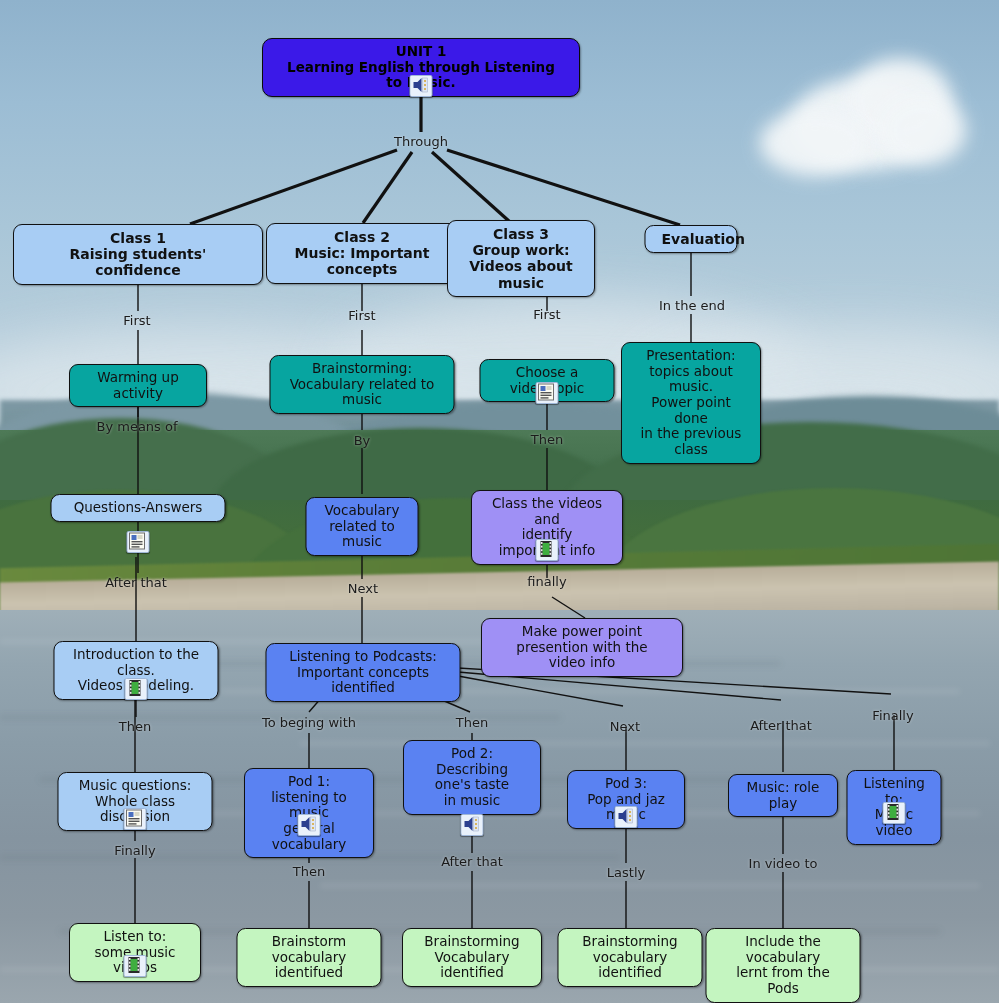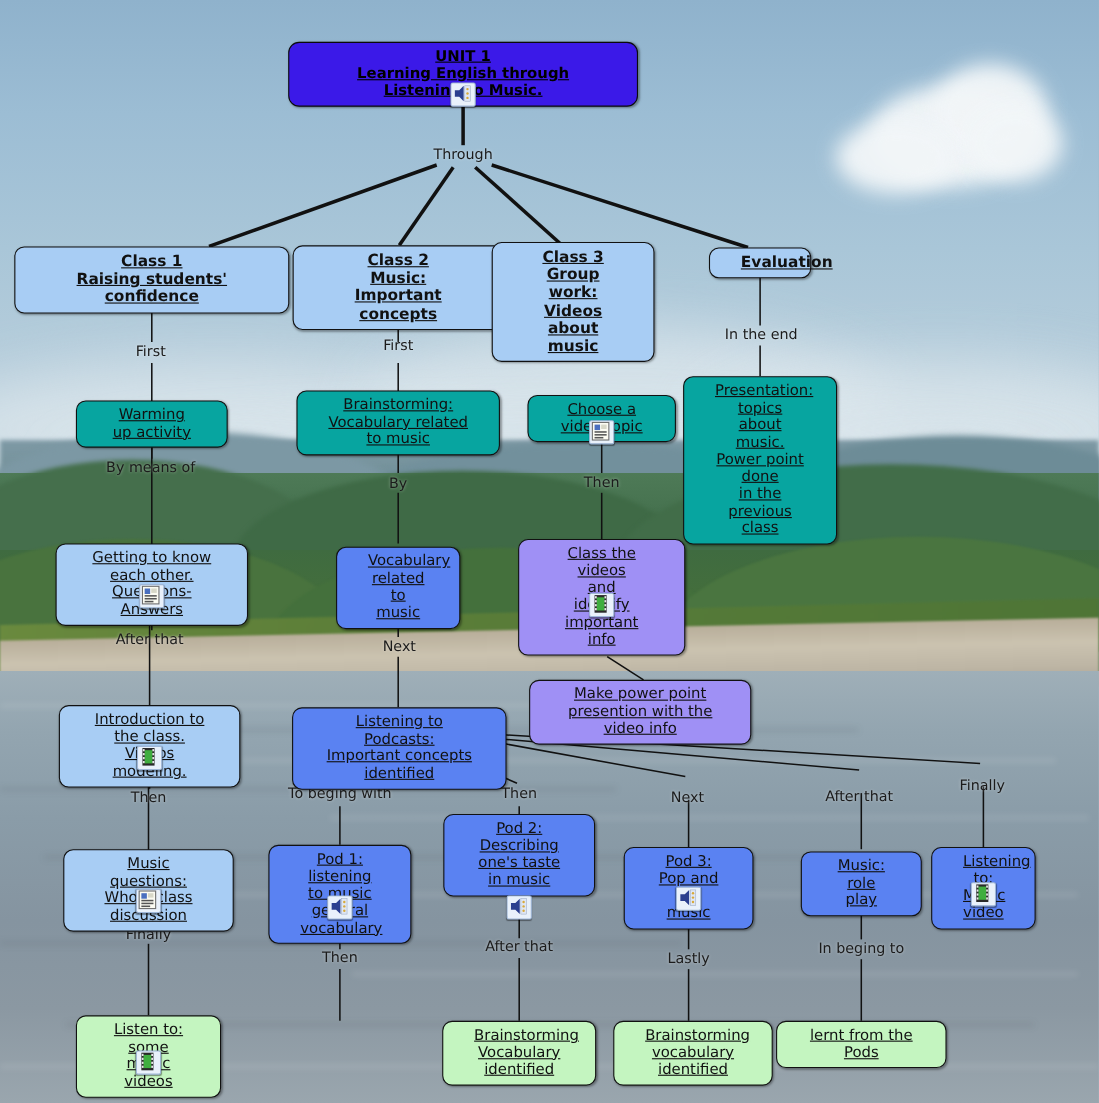--- a/index.html
+++ b/index.html
@@ -35,22 +35,22 @@
   svg.links line,svg.links path{stroke:#111;fill:none;}
 
   
   .lbl{position:absolute;font-size:13px;color:#1b1b1b;white-space:nowrap;
        transform:translate(-50%,-50%);text-shadow:0 0 3px rgba(255,255,255,.45);}
 
   
   .node{position:absolute;transform:translateX(-50%);
         border:1.6px solid #111;border-radius:9px;
         box-sizing:border-box;text-align:center;line-height:1.16;
-        padding:5px 28px;color:#111;font-size:13.5px;
-        box-shadow:1px 1px 2px rgba(0,0,0,.35);text-decoration:underline;}
+        padding:5px 16px;color:#111;font-size:13.5px;
+        box-shadow:1px 1px 2px rgba(0,0,0,.35);}
   .node.root{background:#3b19e8;color:#000;font-weight:bold;font-size:13.5px;
              border-radius:10px;border:1.8px solid #0a0a0a;}
   .node.lightblue{background:#a8cdf4;}
   .node.lightblue.bold{font-weight:bold;font-size:14px;}
   .node.teal{background:#07a5a0;}
   .node.royal{background:#5a82f2;}
   .node.periwinkle{background:#9f90f5;}
   .node.mint{background:#c4f5c0;}
 
   
@@ -177,21 +177,21 @@
   <div class="lbl" style="left:135px;top:726px;">Then</div>
   <div class="lbl" style="left:309px;top:722px;">To beging with</div>
   <div class="lbl" style="left:472px;top:722px;">Then</div>
   <div class="lbl" style="left:625px;top:726px;">Next</div>
   <div class="lbl" style="left:781px;top:725px;">After that</div>
   <div class="lbl" style="left:893px;top:715px;">Finally</div>
   <div class="lbl" style="left:135px;top:850px;">Finally</div>
   <div class="lbl" style="left:309px;top:871px;">Then</div>
   <div class="lbl" style="left:472px;top:861px;">After that</div>
   <div class="lbl" style="left:626px;top:872px;">Lastly</div>
-  <div class="lbl" style="left:783px;top:863px;">In beging to</div>
+  <div class="lbl" style="left:783px;top:863px;">In video to</div>
 
   <div class="node root" style="left:421px;top:38px;width:318px;">
     <div>UNIT 1</div>
     <div>Learning English through Listening to Music.</div>
   </div>
   <div class="ico" style="left:421px;top:75px;">
     <svg viewBox="0 0 19 18">
         <rect x="0" y="0" width="19" height="18" fill="#e9f1fb"></rect>
       <polygon points="3,6 7,6 11,2 11,16 7,12 3,12" fill="#2b3f8f"></polygon>
       <rect x="12" y="2" width="5" height="14" fill="#dfe7f4" stroke="#9aa8c4" stroke-width=".5"></rect>
@@ -239,21 +239,20 @@
     </svg>
   </div>
   <div class="node teal" style="left:691px;top:342px;width:140px;">
     <div>Presentation:</div>
     <div>topics about music.</div>
     <div>Power point done</div>
     <div>in the previous class</div>
   </div>
 
   <div class="node lightblue" style="left:138px;top:494px;width:175px;">
-    <div>Getting to know each other.</div>
     <div>Questions-Answers</div>
   </div>
   <div class="ico" style="left:138px;top:531px;">
     <svg viewBox="0 0 19 18">
         <rect x="2" y="1" width="15" height="16" fill="#fbfbf2" stroke="#6e6e6e" stroke-width="1"></rect>
       <rect x="4" y="3" width="5" height="5" fill="#4a6fbf"></rect>
       <rect x="10" y="3" width="5" height="4" fill="#d8d8c8"></rect>
       <rect x="4" y="9" width="11" height="1.4" fill="#555"></rect>
         <rect x="4" y="11.6" width="11" height="1.4" fill="#555"></rect>
         <rect x="4" y="14.2" width="8" height="1.4" fill="#555"></rect>
@@ -411,28 +410,33 @@
         <rect x="4.4" y="5.6" width="1.6" height="2" fill="#e8e8e8"></rect>
       <rect x="4.4" y="9.2" width="1.6" height="2" fill="#e8e8e8"></rect>
         <rect x="4.4" y="12.8" width="1.6" height="2" fill="#e8e8e8"></rect>
       <rect x="13" y="2" width="1.6" height="2" fill="#e8e8e8"></rect>
         <rect x="13" y="5.6" width="1.6" height="2" fill="#e8e8e8"></rect>
       <rect x="13" y="9.2" width="1.6" height="2" fill="#e8e8e8"></rect>
         <rect x="13" y="12.8" width="1.6" height="2" fill="#e8e8e8"></rect>
     </svg>
   </div>
 
+  <div class="node mint" style="left:309px;top:928px;width:145px;">
+    <div>Brainstorm</div>
+    <div>vocabulary identifued</div>
+  </div>
 
   <div class="node mint" style="left:472px;top:928px;width:140px;">
     <div>Brainstorming</div>
     <div>Vocabulary identified</div>
   </div>
 
   <div class="node mint" style="left:630px;top:928px;width:145px;">
     <div>Brainstorming</div>
     <div>vocabulary identified</div>
   </div>
 
   <div class="node mint" style="left:783px;top:928px;width:155px;">
+    <div>Include the vocabulary</div>
     <div>lernt from the Pods</div>
   </div>
 
 </div>
 
 </body></html>

